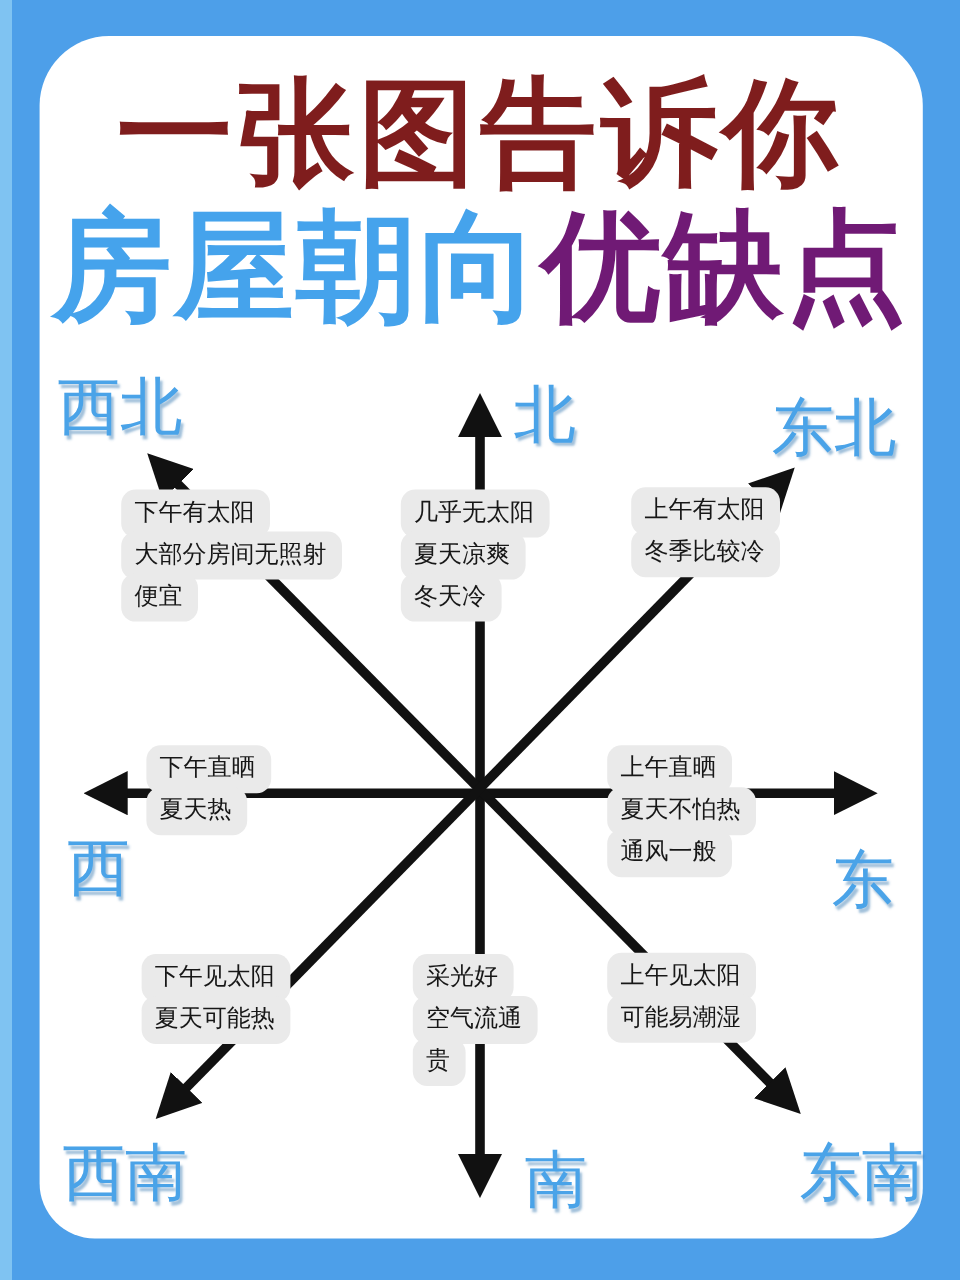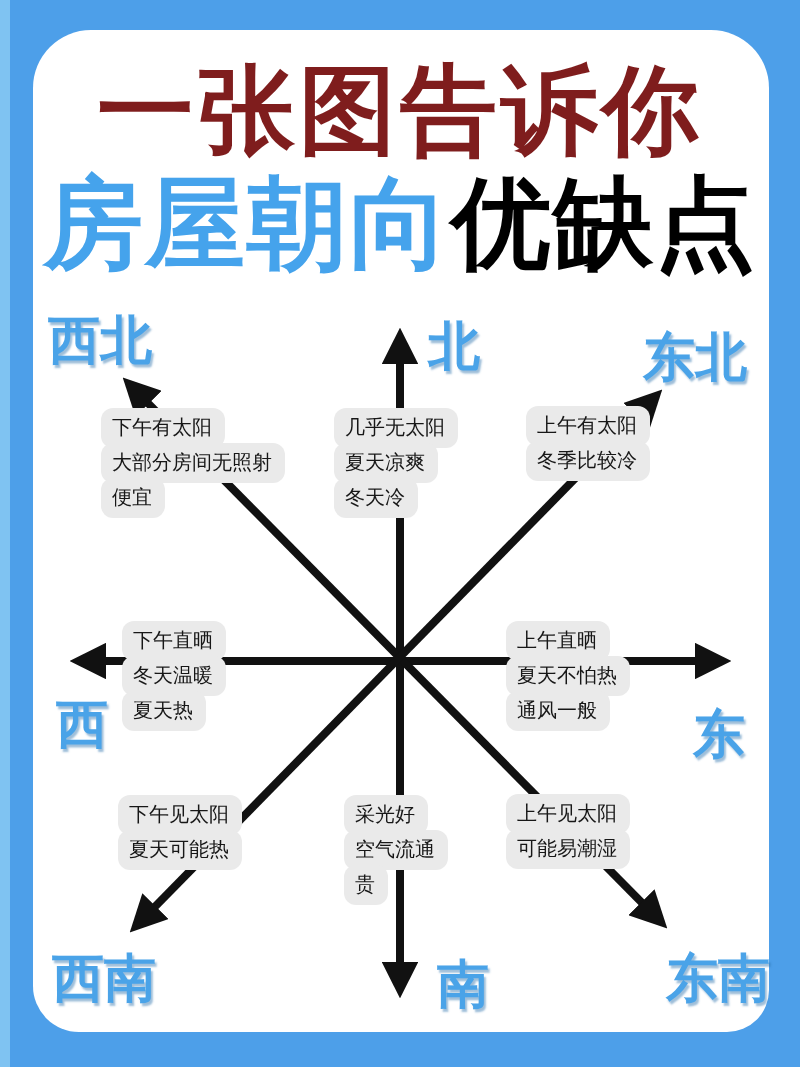--- a/index.html
+++ b/index.html
@@ -20,24 +20,24 @@
   .titles{position:absolute;left:0;top:58px;width:800px;text-align:center;z-index:4;}
   .title-line1{
     font-size:97px;font-weight:900;color:#7f1d1d;letter-spacing:4px;
     line-height:1.1;white-space:nowrap;
   }
   .title-line2{
     font-size:100px;font-weight:900;letter-spacing:2px;line-height:1.12;
     white-space:nowrap;margin-top:2px;
   }
   .title-accent{color:#45a3ec;}
-  .title-rest{color:#000000;}
+  .title-rest{color:#701a75;}
   .compass-svg{position:absolute;left:0;top:0;z-index:2;}
   .dir-label{
-    position:absolute;z-index:3;font-size:52px;font-weight:700;color:#4aa3e8;
+    position:absolute;z-index:3;font-size:52px;font-weight:400;color:#4aa3e8;
     text-shadow:2px 3px 2px rgba(40,110,170,0.45);white-space:nowrap;line-height:1;
   }
   .dl-nw{left:48px;top:314px;}
   .dl-n{left:428px;top:320px;}
   .dl-ne{left:643px;top:331px;}
   .dl-w{left:56px;top:698px;}
   .dl-e{left:693px;top:708px;}
   .dl-sw{left:52px;top:952px;}
   .dl-s{left:437px;top:958px;}
   .dl-se{left:642px;top:952px;margin-left:24px;}
@@ -101,21 +101,20 @@
   <span class="ln">冬天冷</span>
 </div>
 
 <div class="note note-ne">
   <span class="ln">上午有太阳</span>
   <span class="ln">冬季比较冷</span>
 </div>
 
 <div class="note note-w">
   <span class="ln">下午直晒</span>
-  <span class="ln">冬天温暖</span>
   <span class="ln">夏天热</span>
 </div>
 
 <div class="note note-e">
   <span class="ln">上午直晒</span>
   <span class="ln">夏天不怕热</span>
   <span class="ln">通风一般</span>
 </div>
 
 <div class="note note-sw">

